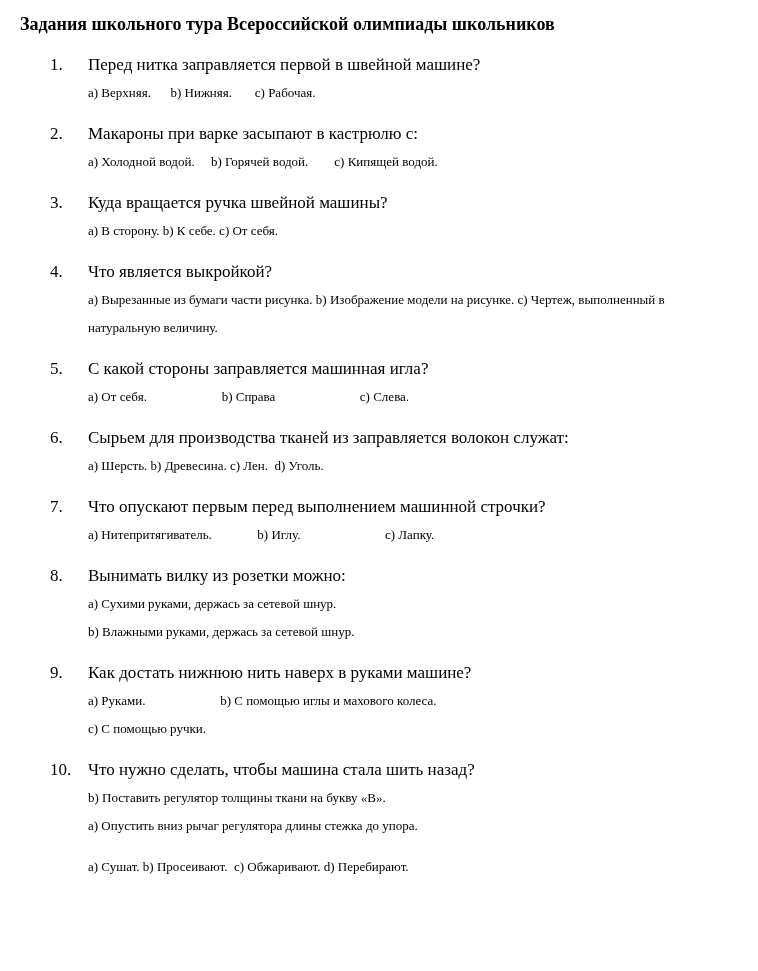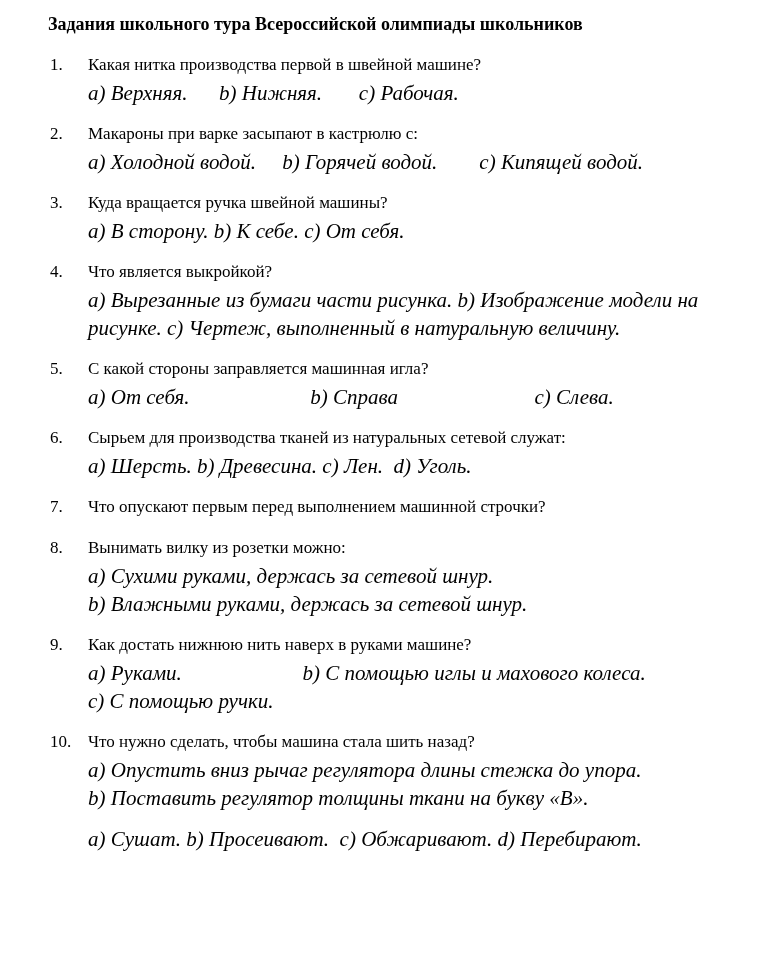--- a/index.html
+++ b/index.html
@@ -19,21 +19,20 @@
   }
   .doc-title {
     font-weight: bold;
     font-size: 18px;
     line-height: 29px;
     margin: 0 0 12px 0;
   }
   .doc-title .title-line {
     display: block;
     white-space: pre-wrap;
-    margin-left: 28px;
   }
   .question-list {
     margin: 0;
     padding: 0 0 0 30px;
   }
   .question {
     margin: 0 0 13px 0;
   }
   .q-line {
     display: flex;
@@ -47,38 +46,37 @@
   .q-text {
     flex: 1 1 auto;
     font-size: 17px;
     line-height: 28px;
     white-space: pre-wrap;
   }
   .q-options {
     margin-left: 38px;
   }
   .option-line {
-    font-size: 21px;
+    font-size: 13px;
     line-height: 28px;
     white-space: pre-wrap;
-    font-style: italic;
   }
 </style>
 </head>
 <body>
 
 <div class="page">
   <h1 class="doc-title">
     <span class="title-line">Задания школьного тура Всероссийской олимпиады школьников</span>
   </h1>
   <div class="question-list">
       <div class="question">
         <div class="q-line">
           <span class="q-num">1.</span>
-          <span class="q-text">Какая нитка производства первой в швейной машине?</span>
+          <span class="q-text">Перед нитка заправляется первой в швейной машине?</span>
         </div>
         <div class="q-options">
           <div class="option-line">a) Верхняя.      b) Нижняя.       c) Рабочая.</div>
         </div>
       </div>
       <div class="question">
         <div class="q-line">
           <span class="q-num">2.</span>
           <span class="q-text">Макароны при варке засыпают в кастрюлю с:</span>
         </div>
@@ -109,30 +107,33 @@
           <span class="q-num">5.</span>
           <span class="q-text">С какой стороны заправляется машинная игла?</span>
         </div>
         <div class="q-options">
           <div class="option-line">a) От себя.                       b) Справа                          c) Слева.</div>
         </div>
       </div>
       <div class="question">
         <div class="q-line">
           <span class="q-num">6.</span>
-          <span class="q-text">Сырьем для производства тканей из натуральных сетевой служат:</span>
+          <span class="q-text">Сырьем для производства тканей из заправляется волокон служат:</span>
         </div>
         <div class="q-options">
           <div class="option-line">a) Шерсть. b) Древесина. c) Лен.  d) Уголь.</div>
         </div>
       </div>
       <div class="question">
         <div class="q-line">
           <span class="q-num">7.</span>
           <span class="q-text">Что опускают первым перед выполнением машинной строчки?</span>
+        </div>
+        <div class="q-options">
+          <div class="option-line">a) Нитепритягиватель.              b) Иглу.                          c) Лапку.</div>
         </div>
       </div>
       <div class="question">
         <div class="q-line">
           <span class="q-num">8.</span>
           <span class="q-text">Вынимать вилку из розетки можно:</span>
         </div>
         <div class="q-options">
           <div class="option-line">a) Сухими руками, держась за сетевой шнур.</div>
           <div class="option-line">b) Влажными руками, держась за сетевой шнур.</div>
@@ -147,22 +148,22 @@
           <div class="option-line">a) Руками.                       b) С помощью иглы и махового колеса.</div>
           <div class="option-line">c) С помощью ручки.</div>
         </div>
       </div>
       <div class="question">
         <div class="q-line">
           <span class="q-num">10.</span>
           <span class="q-text">Что нужно сделать, чтобы машина стала шить назад?</span>
         </div>
         <div class="q-options">
+          <div class="option-line">b) Поставить регулятор толщины ткани на букву «В».</div>
           <div class="option-line">a) Опустить вниз рычаг регулятора длины стежка до упора.</div>
-          <div class="option-line">b) Поставить регулятор толщины ткани на букву «В».</div>
         </div>
       </div>
       <div class="question">
         <div class="q-options">
           <div class="option-line">a) Сушат. b) Просеивают.  c) Обжаривают. d) Перебирают.</div>
         </div>
       </div>
     </div>
 </div>
 

